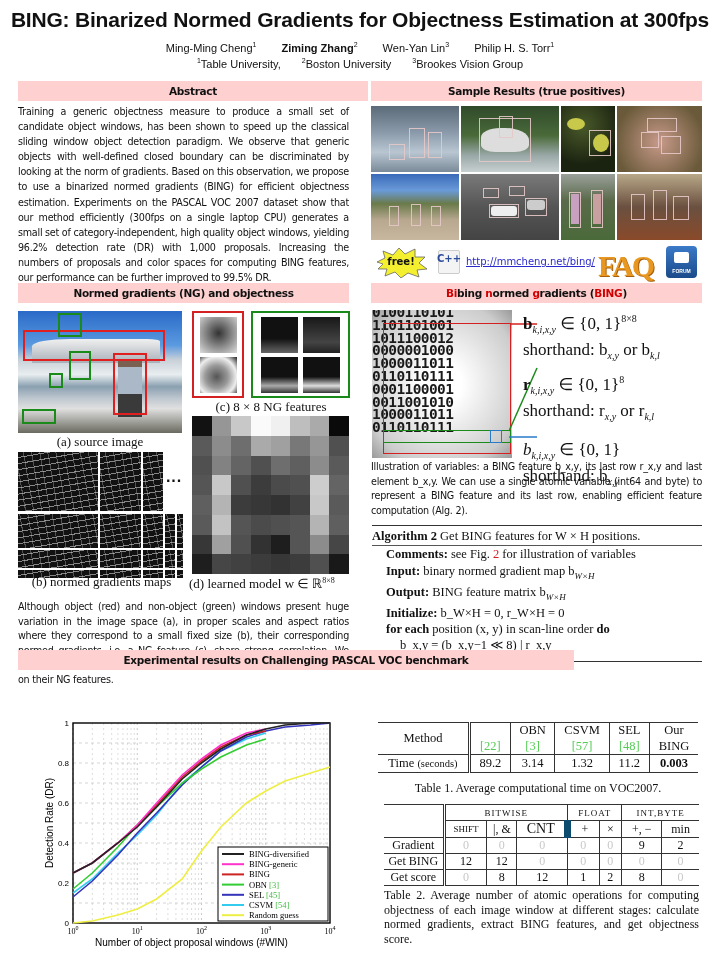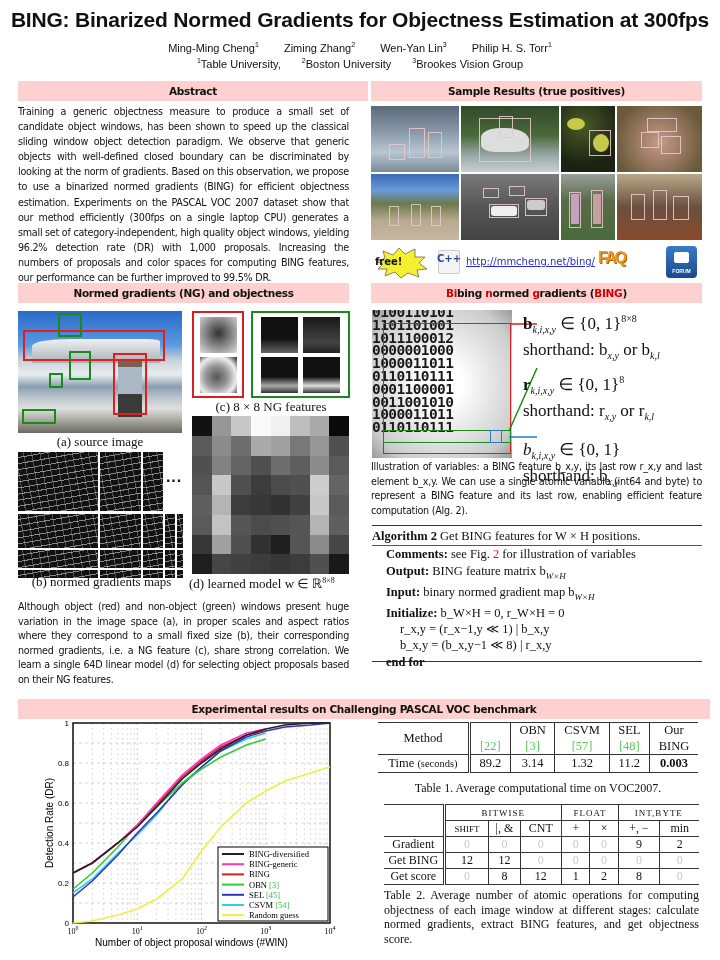--- a/index.html
+++ b/index.html
@@ -29,21 +29,21 @@
 .alg{font-family:"Liberation Serif",serif;font-size:12.5px;line-height:16.4px}
 .alg b{font-weight:bold}
 .math{font-style:italic}
 </style>
 </head>
 <body>
 
 <div class="abs title">BING: Binarized Normed Gradients for Objectness Estimation at 300fps</div>
 <div class="abs authors">
   <span><b style="font-weight:normal">Ming-Ming Cheng</b><sup>1</sup></span>
-  <span><b style="font-weight:normal">Ziming Zhang</b><sup>2</sup></span>
+  <span><b style="font-weight:bold">Ziming Zhang</b><sup>2</sup></span>
   <span><b style="font-weight:normal">Wen-Yan Lin</b><sup>3</sup></span>
   <span><b style="font-weight:normal">Philip H. S. Torr</b><sup>1</sup></span>
 </div>
 <div class="abs affils">
   <span><sup>1</sup><b style="font-weight:normal">Table University,</b></span>
   <span><sup>2</sup><b style="font-weight:normal">Boston University</b></span>
   <span><sup>3</sup><b style="font-weight:normal">Brookes Vision Group</b></span>
 </div>
 
 <div class="abs hdr" style="left:18px;top:81px;width:350px">Abstract</div>
@@ -94,28 +94,28 @@
     <div class="bx" style="left:14px;top:20px;width:14px;height:26px"></div>
       <div class="bx" style="left:36px;top:16px;width:14px;height:30px"></div>
       <div class="bx" style="left:56px;top:22px;width:16px;height:24px"></div>
   </div>
 </div>
 
 <div class="abs" style="left:375px;top:248px;width:52px;height:30px">
   <svg width="52" height="30" viewBox="0 0 52 30">
       <polygon points="2,14 10,10 8,3 18,7 24,0 30,6 40,1 40,9 50,9 44,15 52,21 42,22 44,29 33,25 26,30 20,24 10,28 12,21 3,21 8,16" fill="#f4f030" stroke="#666" stroke-width=".8"></polygon>
     </svg>
-  <span class="abs" style="left:0;top:8px;width:52px;font-size:10px;font-weight:bold;font-family:'DejaVu Sans',sans-serif">free!</span>
+  <span class="abs" style="left:0;top:8px;width:52px;text-align:center;font-size:10px;font-weight:bold;font-family:'DejaVu Sans',sans-serif">free!</span>
 </div>
 <div class="abs" style="left:438px;top:250px;width:22px;height:24px;background:#f4f4f4;border:1px solid #ccc;border-radius:2px">
   <span class="abs" style="left:-2px;top:2px;font-size:10px;font-weight:bold;color:#2a4a9a;font-family:'DejaVu Sans',sans-serif">C++</span>
 </div>
 <a class="abs" style="left:466px;top:256px;font-size:10px;color:#2a2acc;text-decoration:underline;font-family:'DejaVu Sans',sans-serif">http://mmcheng.net/bing/</a>
 <div class="abs" style="left:598px;top:249px;width:48px;height:28px">
-  <span style="font-family:Liberation Sans, sans-serif;font-weight:bold;font-size:16px;color:#e89820;letter-spacing:-2px;text-shadow:1px 1px 0 #a86010">FAQ</span>
+  <span style="font-family:Liberation Serif, serif;font-weight:bold;font-size:30px;color:#e89820;letter-spacing:-2px;text-shadow:1px 1px 0 #a86010">FAQ</span>
 </div>
 <div class="abs" style="left:666px;top:246px;width:31px;height:32px;background:linear-gradient(#3a7ac8,#1a4a8a);border-radius:4px">
   <div class="abs" style="left:8px;top:6px;width:15px;height:11px;background:#fff;border-radius:2px"></div>
   <span class="abs" style="left:0;top:22px;width:31px;text-align:center;font-size:5px;color:#fff;font-weight:bold">FORUM</span>
 </div>
 
 <div class="abs hdr" style="left:18px;top:283px;width:331px">Normed gradients (NG) and objectness</div>
 
 <div class="photo" style="left:18px;top:311px;width:164px;height:122px;background:linear-gradient(180deg,#2a6ac8 0%,#5a9ae0 28%,#c8d0d8 40%,#e8eef0 52%,#8aa0b0 62%,#c0c8d0 72%,#e0e0e0 80%,#6a6a60 100%)">
   <div class="abs" style="left:14px;top:28px;width:128px;height:24px;background:linear-gradient(#f0f0f0,#a8b0b8);border-radius:30% 10% 0 0"></div>
@@ -268,29 +268,29 @@
   <div><span>shorthand: r</span><sub class="math" style="font-size:10px">x,y</sub><span> or r</span><sub class="math" style="font-size:10px">k,l</sub></div>
   <div style="margin-top:12px"><span class="math">b</span><sub class="math" style="font-size:10px">k,i,x,y</sub> <span>∈ {0, 1}</span></div>
   <div><span>shorthand: b</span><sub class="math" style="font-size:10px">x,y</sub></div>
 </div>
 
 <div class="abs para" style="left:371px;top:460px;width:331px;line-height:14.6px">Illustration of variables: a BING feature b_x,y, its last row r_x,y and last element b_x,y. We can use a single atomic variable (int64 and byte) to represent a BING feature and its last row, enabling efficient feature computation (Alg. 2).</div>
 
 <div class="abs" style="left:372px;top:525px;width:330px;border-top:1.5px solid #333;border-bottom:1px solid #333;height:137px">
   <div class="alg" style="padding:2px 0 1px 0;border-bottom:1px solid #555"><b>Algorithm 2</b> <span>Get BING features for W × H positions.</span></div>
   <div class="alg" style="padding-left:14px"><b>Comments:</b><span> see Fig. </span><span style="color:#d42020">2</span><span> for illustration of variables</span></div>
+  <div class="alg" style="padding-left:14px"><b>Input:</b><span> binary normed gradient map b</span><sub class="math" style="font-size:9px">W×H</sub></div>
   <div class="alg" style="padding-left:14px"><b>Output:</b><span> BING feature matrix b</span><sub class="math" style="font-size:9px">W×H</sub></div>
-  <div class="alg" style="padding-left:14px"><b>Input:</b><span> binary normed gradient map b</span><sub class="math" style="font-size:9px">W×H</sub></div>
   <div class="alg" style="padding-left:14px"><b>Initialize:</b><span> b_W×H = 0, r_W×H = 0</span></div>
-  <div class="alg" style="padding-left:28px"><span>r_x,y = (r_x−1,y ≪ 1) | b_x,y</span></div>
+  <div class="alg" style="padding-left:14px"><b>for each</b><span> position (x, y) in scan-line order </span><b>do</b></div>
   <div class="alg" style="padding-left:28px"><span>b_x,y = (b_x,y−1 ≪ 8) | r_x,y</span></div>
   <div class="alg" style="padding-left:14px"><b>end for</b></div>
 </div>
 
-<div class="abs hdr" style="left:18px;top:699px;width:692px">Experimental results on Challenging PASCAL VOC benchmark</div>
+<div class="abs hdr" style="left:18px;top:650px;width:556px">Experimental results on Challenging PASCAL VOC benchmark</div>
 
 <div class="abs" style="left:0;top:712px;width:360px;height:248px">
   <svg width="360" height="248" id="chart-svg">
       <line x1="73" y1="11" x2="73" y2="211" stroke="#bbb" stroke-dasharray="2,3" stroke-width="0.8"></line>
       <line x1="92.34117722141079" y1="11" x2="92.34117722141079" y2="211" stroke="#bbb" stroke-dasharray="2,3" stroke-width="0.5"></line>
       <line x1="103.65504061573832" y1="11" x2="103.65504061573832" y2="211" stroke="#bbb" stroke-dasharray="2,3" stroke-width="0.5"></line>
       <line x1="111.68235444282158" y1="11" x2="111.68235444282158" y2="211" stroke="#bbb" stroke-dasharray="2,3" stroke-width="0.5"></line>
       <line x1="117.90882277858921" y1="11" x2="117.90882277858921" y2="211" stroke="#bbb" stroke-dasharray="2,3" stroke-width="0.5"></line>
       <line x1="122.9962178371491" y1="11" x2="122.9962178371491" y2="211" stroke="#bbb" stroke-dasharray="2,3" stroke-width="0.5"></line>
       <line x1="127.297549070916" y1="11" x2="127.297549070916" y2="211" stroke="#bbb" stroke-dasharray="2,3" stroke-width="0.5"></line>
@@ -404,21 +404,21 @@
   <tbody>
       <tr>
     <td rowspan="2" style="border-right:3px double #333;border-bottom:1px solid #333;width:60px"></td>
     <td colspan="3" style="font-size:9px;letter-spacing:1px;border-right:1px solid #333;border-bottom:1px solid #333">BITWISE</td>
     <td colspan="2" style="font-size:9px;letter-spacing:1px;border-right:1px solid #333;border-bottom:1px solid #333">FLOAT</td>
     <td colspan="2" style="font-size:9px;letter-spacing:1px;border-bottom:1px solid #333">INT,BYTE</td>
   </tr>
   <tr style="border-bottom:1px solid #333">
     <td style="font-size:9px;border-right:1px solid #333">SHIFT</td>
     <td style="border-right:1px solid #333">|, &amp;</td>
-    <td style="font-size:12px;border-right:1px solid #0c4a6e">CNT</td>
+    <td style="font-size:14px;border-right:7px solid #0c4a6e">CNT</td>
     <td style="border-right:1px solid #333">+</td>
     <td style="border-right:1px solid #333">×</td>
     <td style="border-right:1px solid #333">+, −</td>
     <td>min</td>
   </tr>
   </tbody>
     <tbody id="t2body">
       <tr>
         <td style="border-right: 3px double rgb(51, 51, 51); border-top: 1px solid rgb(51, 51, 51);">Gradient</td>
         <td class="zero" style="border-top: 1px solid rgb(51, 51, 51); border-right: 1px solid rgb(51, 51, 51);">0</td>

